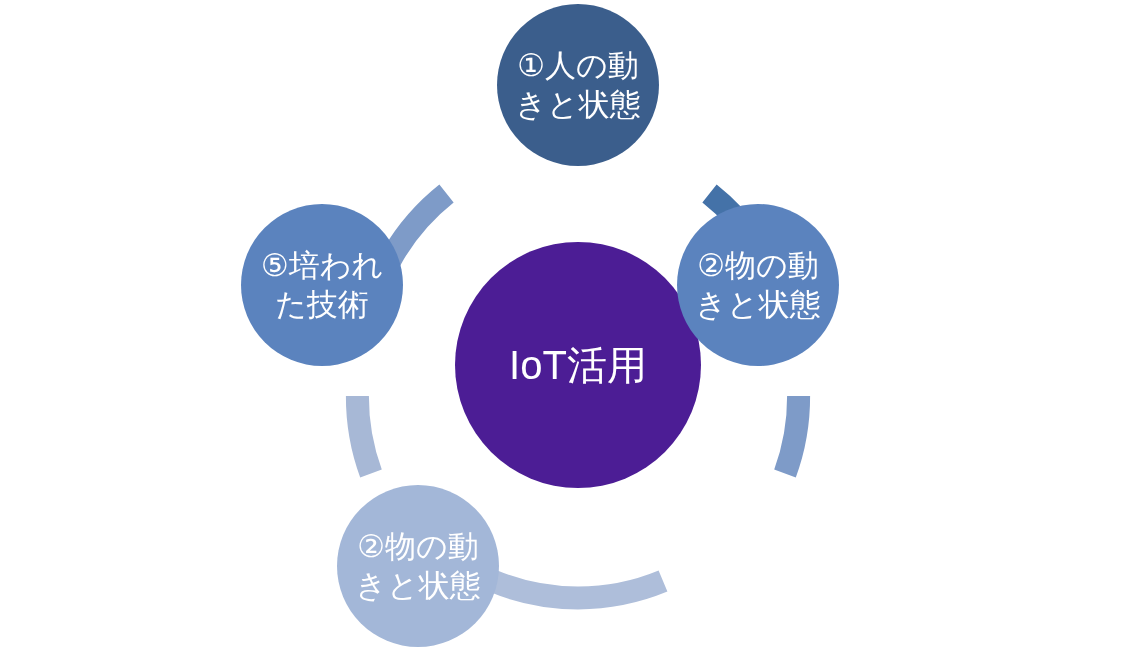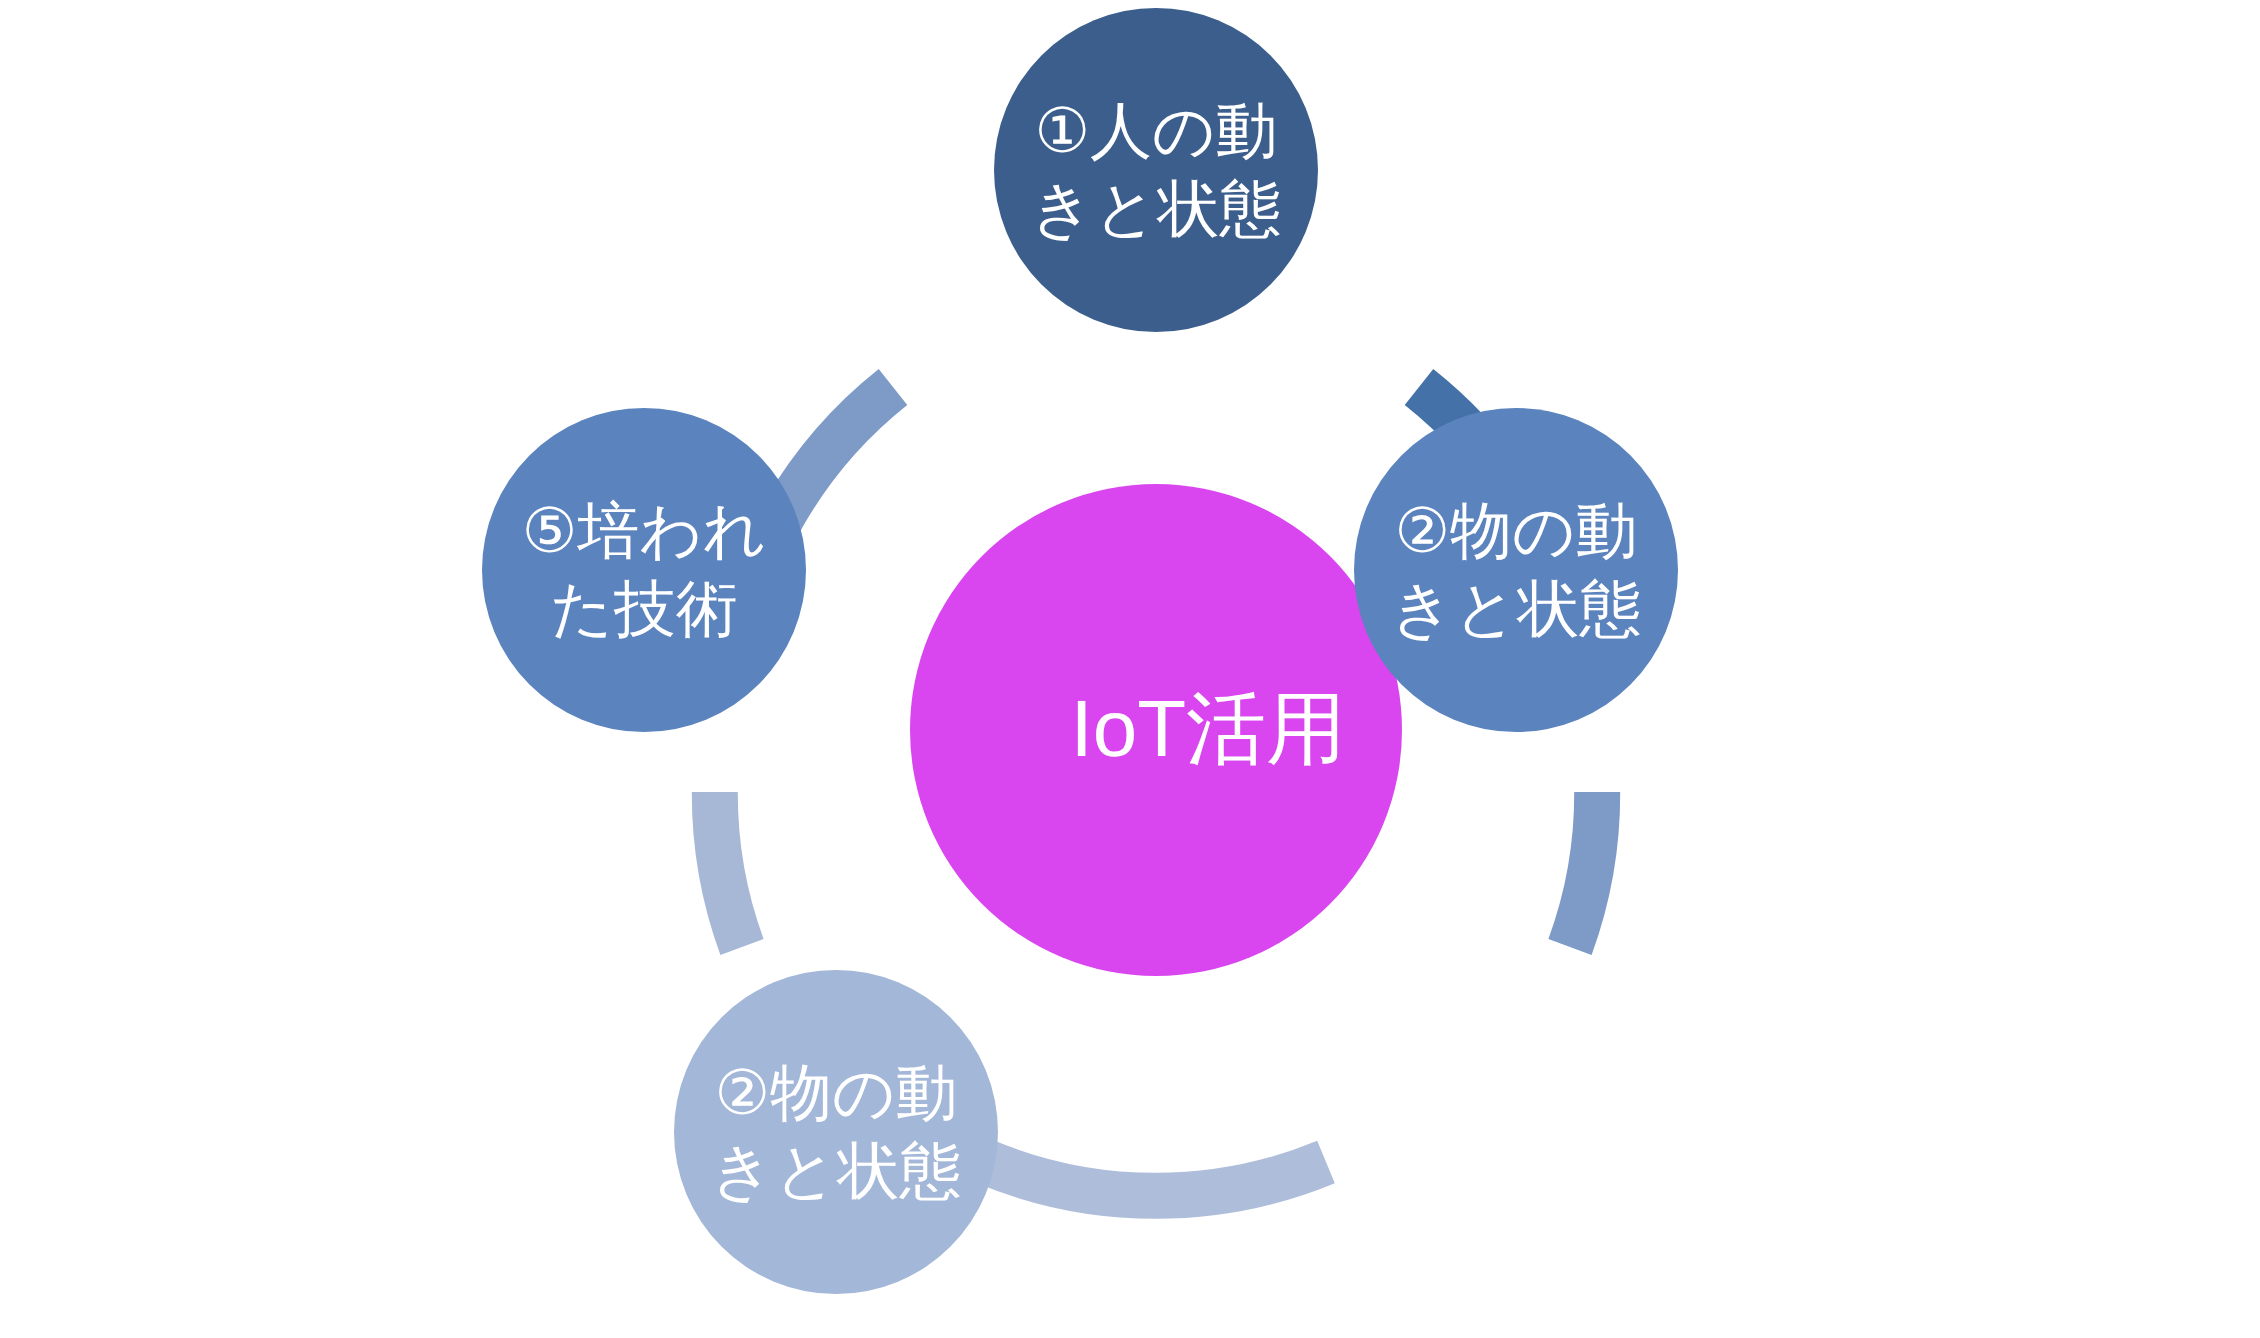--- a/index.html
+++ b/index.html
@@ -89,21 +89,21 @@
   <svg id="ring-svg" viewBox="0 0 1130 669">
     <g>
       <path fill="none" stroke-width="23" stroke-linecap="butt" d="M 709.5 193.5 A 222 222 0 0 1 790.9 332.5" stroke="#4472A8"></path>
       <path fill="none" stroke-width="23" stroke-linecap="butt" d="M 798.6 396.0 A 222 222 0 0 1 785.0 473.5" stroke="#7E9BC8"></path>
       <path fill="none" stroke-width="23" stroke-linecap="butt" d="M 663.0 581.0 A 222 222 0 0 1 493.0 581.0" stroke="#AEBEDA"></path>
       <path fill="none" stroke-width="23" stroke-linecap="butt" d="M 371.0 473.5 A 222 222 0 0 1 357.4 396.0" stroke="#A7B8D6"></path>
       <path fill="none" stroke-width="23" stroke-linecap="butt" d="M 365.1 332.5 A 222 222 0 0 1 446.5 193.5" stroke="#7E9BC8"></path>
     </g>
   </svg>
 
-  <div class="node" id="node-hub" style="background:#d946ef;text-align:right;">
+  <div class="node" id="node-hub" style="background:#4c1d95;">
     <div class="hub-text">
       <span class="hub-line">IoT活用</span>
     </div>
   </div>
 
   <div class="node satellite" id="node-1" style="background: rgb(59, 94, 140); color: rgb(255, 255, 255);">
     <span class="node-label">①人の動きと状態</span>
   </div>
 
   <div class="node satellite" id="node-2" style="background: rgb(91, 131, 190); color: rgb(255, 255, 255);">

